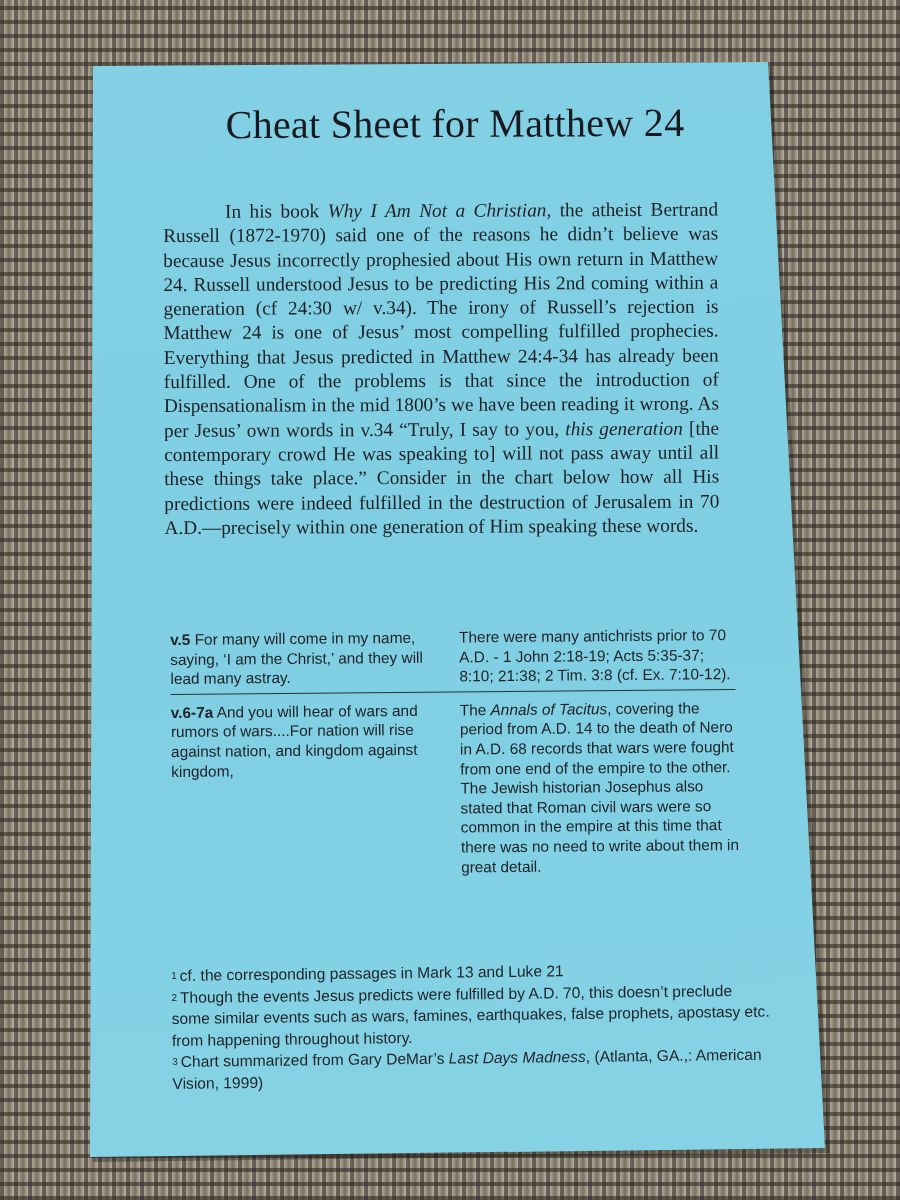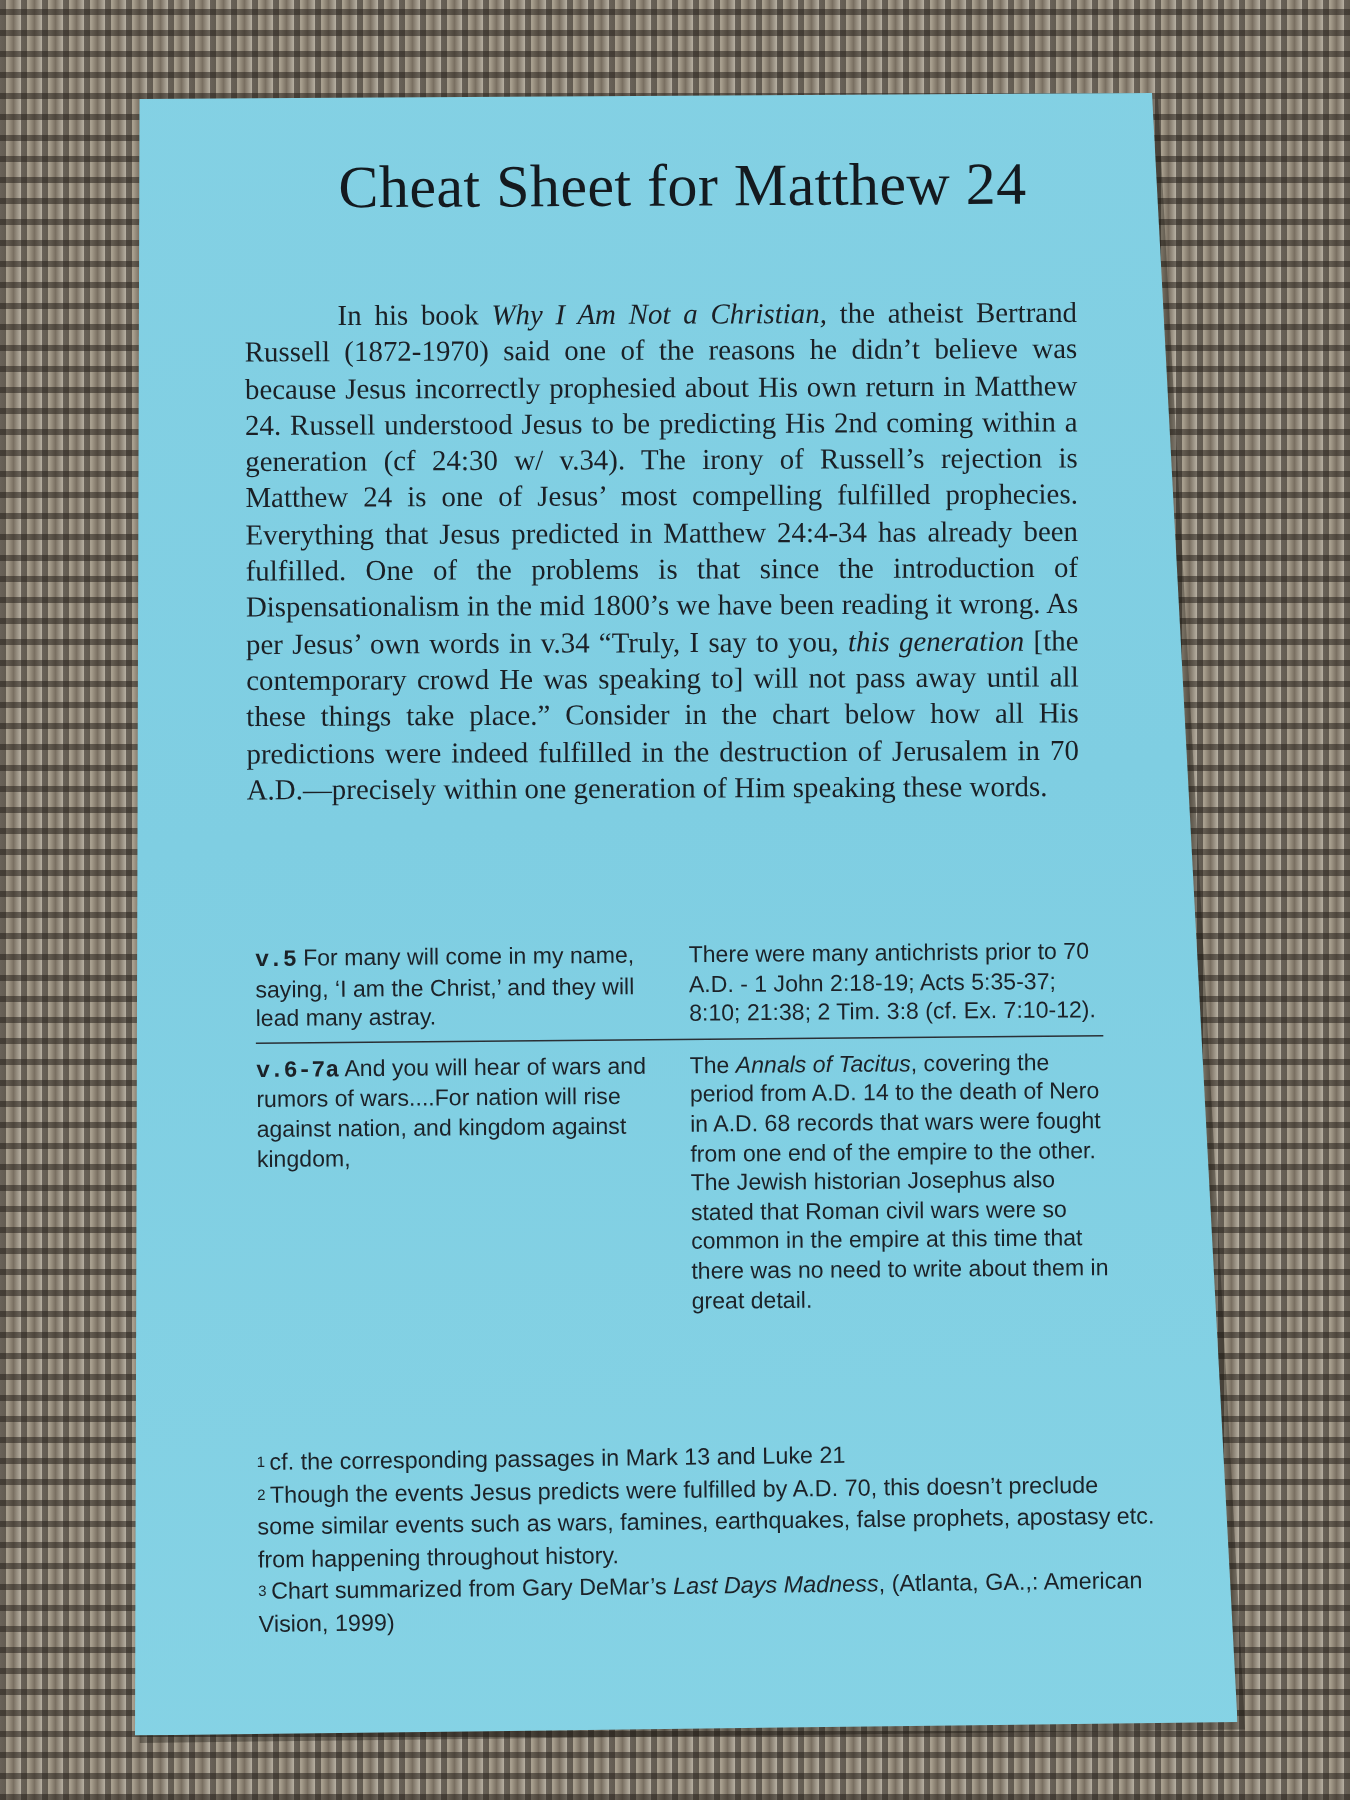--- a/index.html
+++ b/index.html
@@ -81,21 +81,21 @@
       color: #1c2228;
       transform: rotate(-0.5deg);
       transform-origin: left top;
     }
     .chart-row {
       display: flex;
       gap: 12px;
     }
     .chart-row .prediction { width: 277px; }
     .chart-row .fulfillment { width: 280px; }
-    .chart-row .verse { font-weight: bold; font-family: Liberation Mono, monospace; }
+    .chart-row .verse { font-weight: bold; }
     .chart-divider {
       height: 0;
       border-top: 1.2px solid #2a3036;
       margin: 5px 0 8px 0;
       width: 565px;
     }
 
     .footnotes {
       position: absolute;
       left: 171px;

